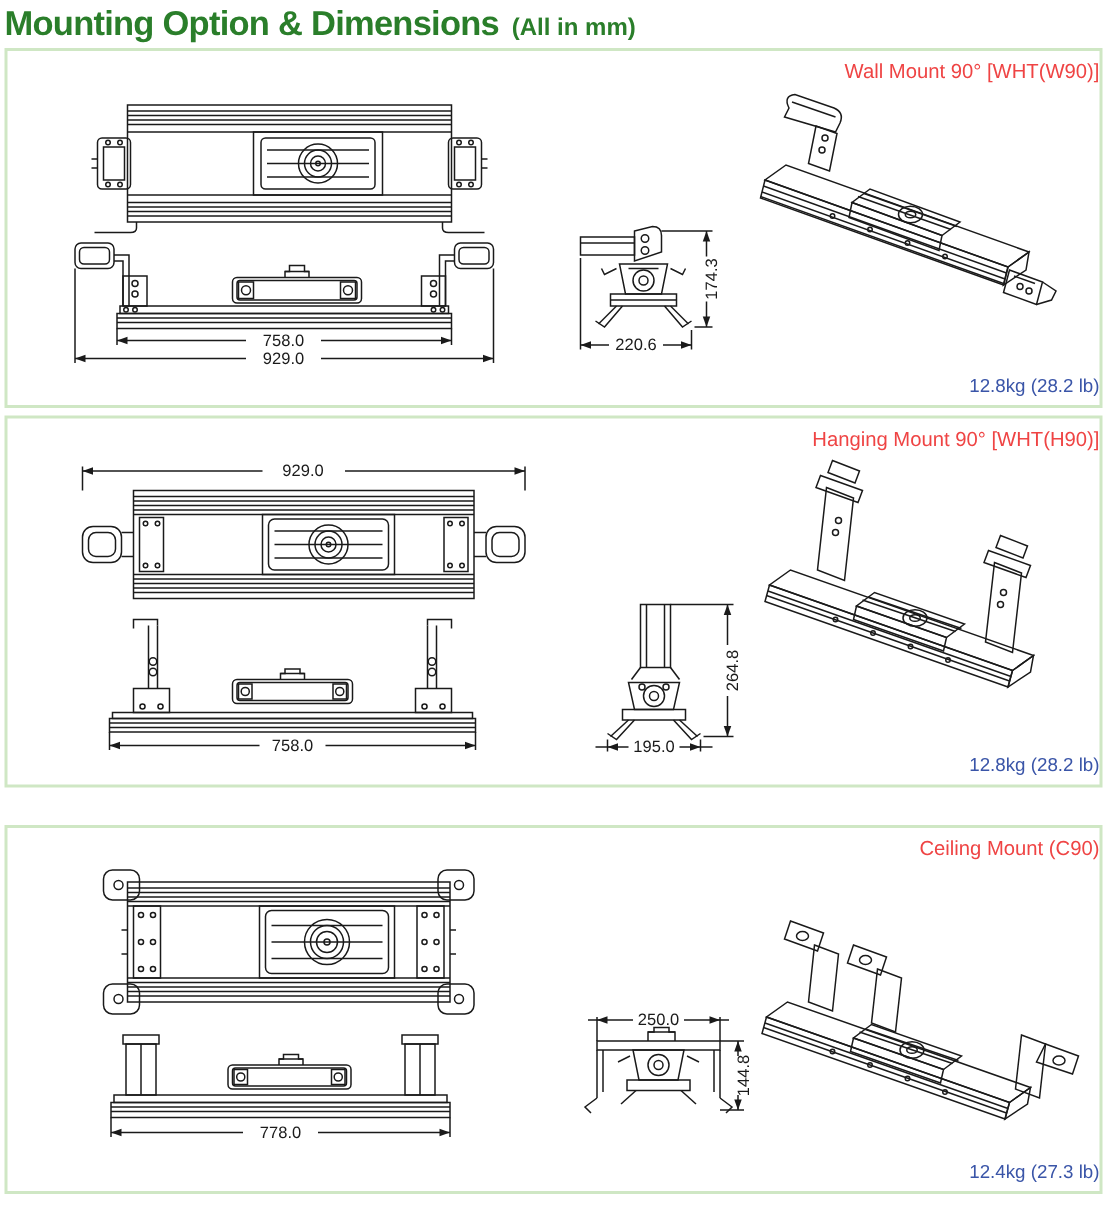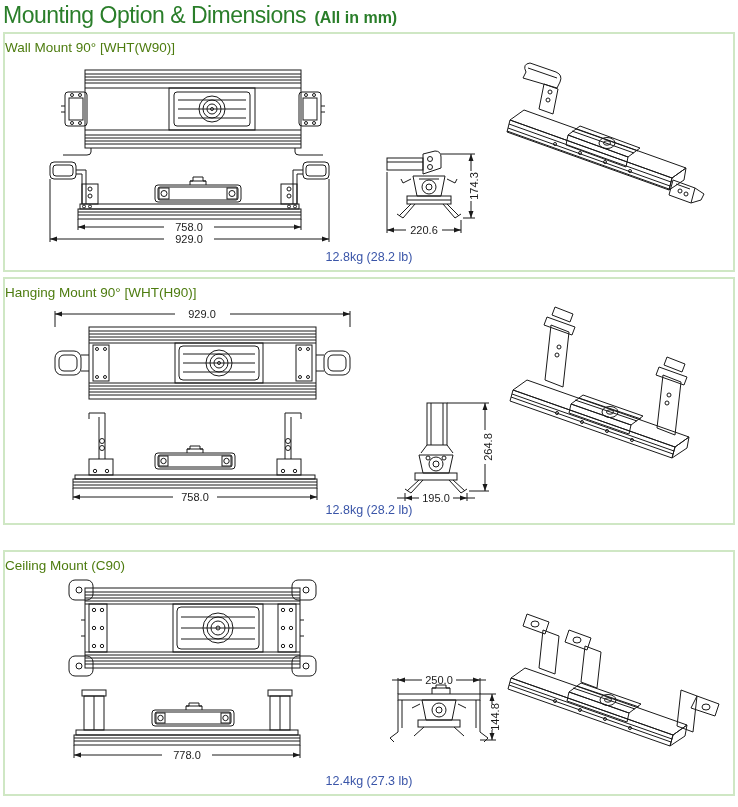--- a/index.html
+++ b/index.html
@@ -1,27 +1,27 @@
 <!DOCTYPE html>
 <html><head>
 <meta charset="utf-8">
 <style>
   html,body{margin:0;padding:0;background:#fff;}
   body{width:738px;font-family:"Liberation Sans",sans-serif;}
   .page{width:738px;position:relative;}
   .main-title{padding:2px 0 1px 3px;white-space:nowrap;}
-  .main-title .big{font-size:23px;font-weight:400;letter-spacing:-0.5px;color:#2a7e2a;text-align:center;}
+  .main-title .big{font-size:23px;font-weight:700;letter-spacing:-0.5px;color:#2a7e2a;text-align:center;}
   .main-title .small{font-size:16px;font-weight:bold;color:#2a7e2a;margin-left:4px;}
   .banner{margin:0 3px;height:24px;background:#68b42d;border:1px solid #cfe7c4;
           color:#fff;font-size:17px;font-weight:bold;text-align:center;line-height:24px;}
   .sec{position:relative;margin:2px 3px 5px 3px;border:2px solid #cfe7c4;background:#fff;}
   .sec1{height:236px;} .sec2{height:244px;} .sec3{height:242px;margin-top:25px;}
-  .sec-title{position:absolute;left:0;right:0;top:6px;text-align:left;
-             font-size:13.5px;color:#4d7c0f;}
-  .weight{position:absolute;left:0;right:0;bottom:6px;text-align:center;
+  .sec-title{position:absolute;left:0;right:0;top:6px;text-align:right;
+             font-size:13.5px;color:#ef4444;}
+  .weight{position:absolute;left:0;right:0;bottom:6px;text-align:right;
           font-size:12.5px;color:#3a55a8;}
   .abs{position:absolute;}
   svg{display:block;}
   .dtxt{font-family:"Liberation Sans",sans-serif;font-size:11px;fill:#1a1a1a;}
   .arw{fill:#1a1a1a;stroke:none;}
 </style>
 </head>
 <body>
 
 <div class="page">

